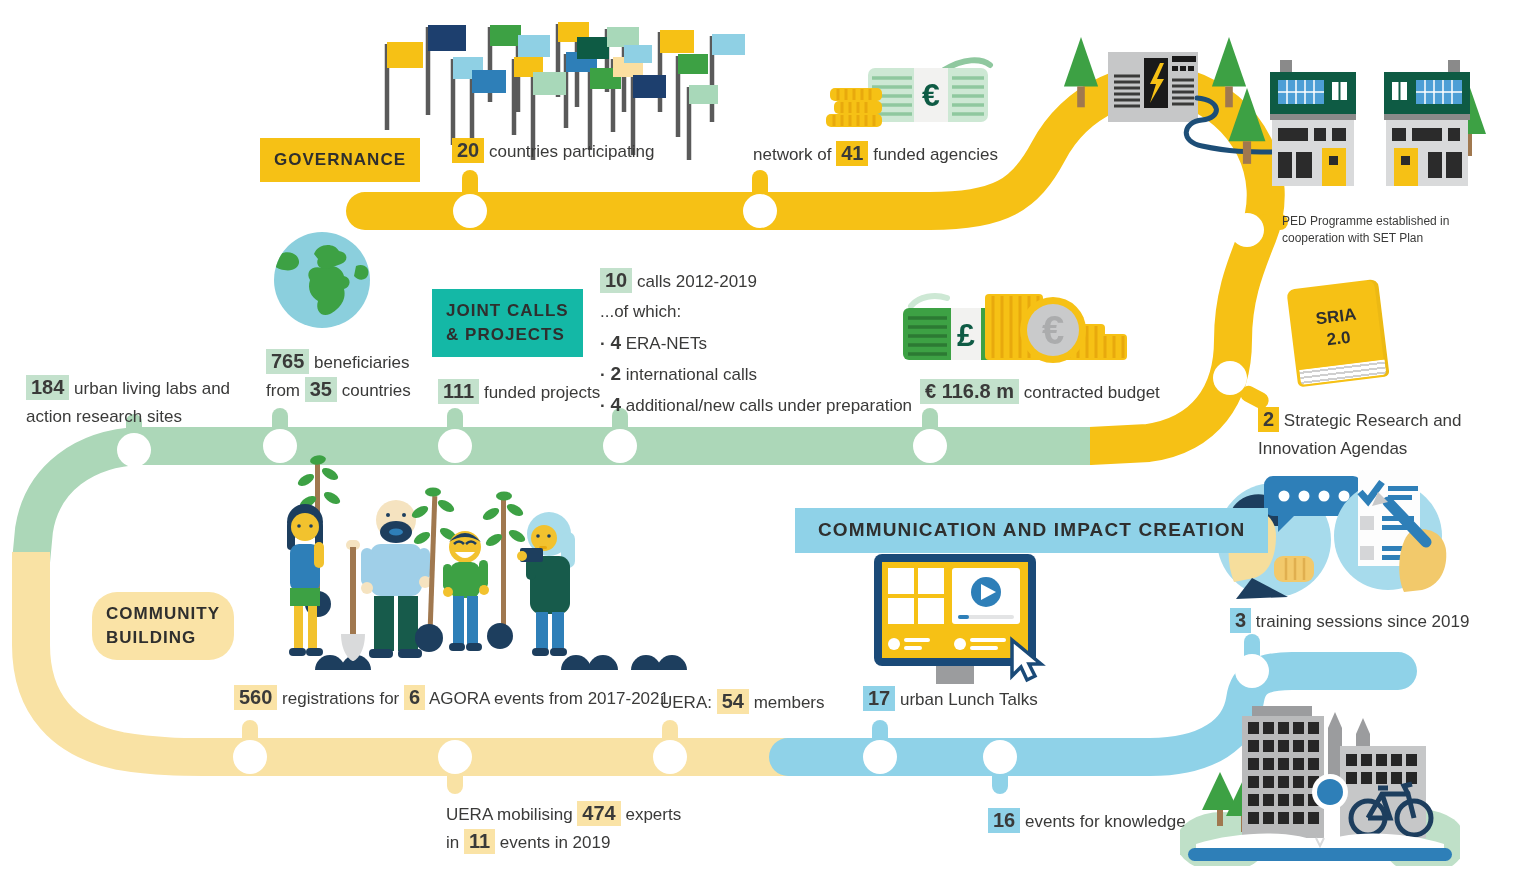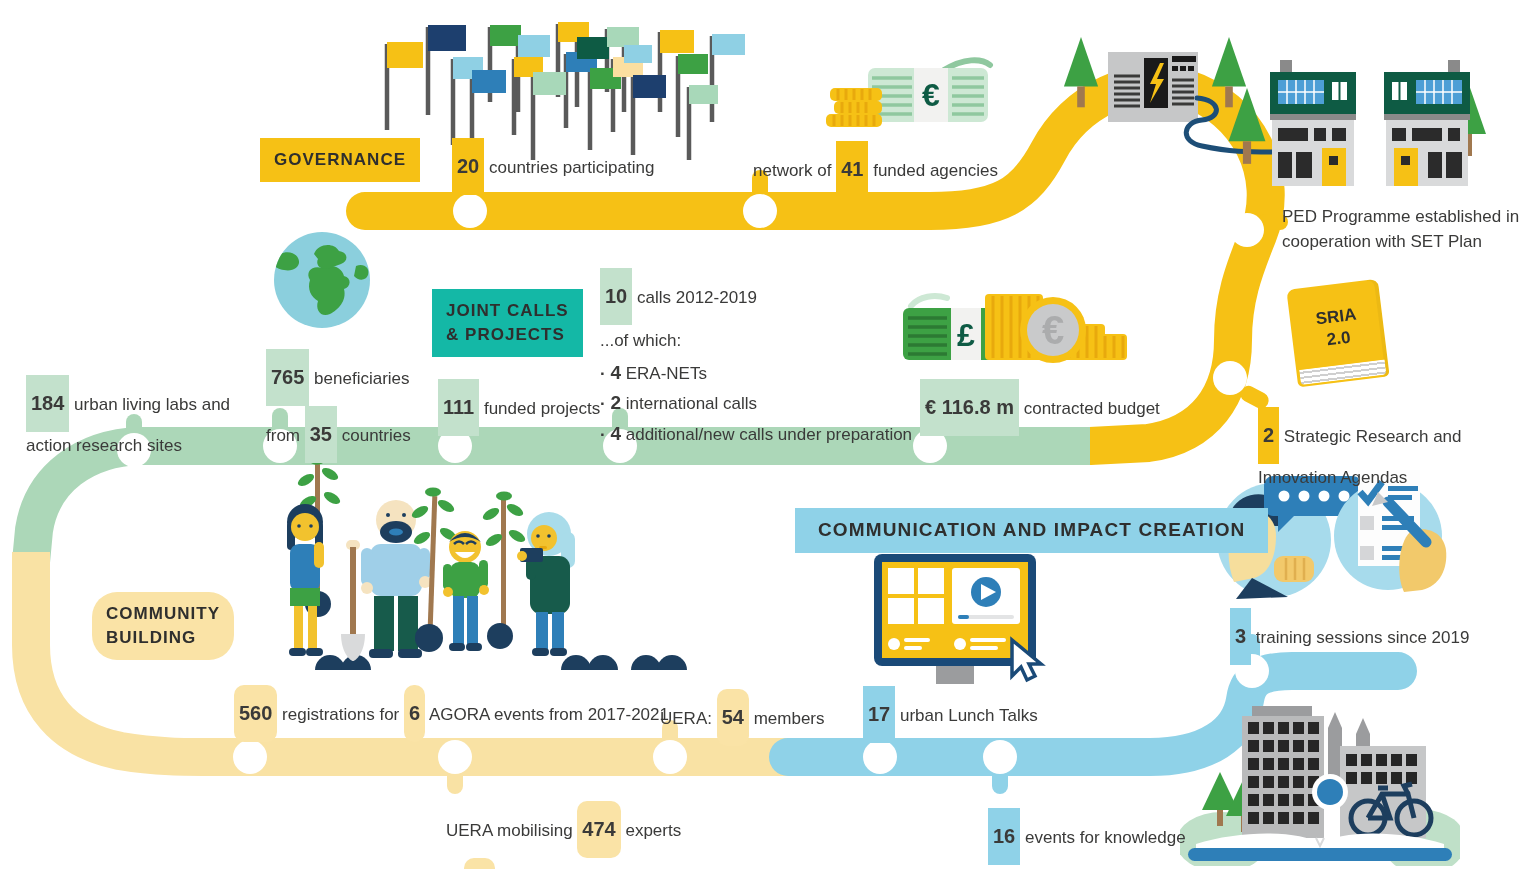--- a/index.html
+++ b/index.html
@@ -2,26 +2,26 @@
 <html><head>
 <meta charset="utf-8">
 <style>
   html,body{margin:0;padding:0;background:#fff;}
   .canvas{position:relative;width:1536px;height:869px;background:#ffffff;overflow:hidden;
           font-family:"Liberation Sans", sans-serif;color:#3A3A39;}
   svg{display:block;}
   .path-svg{position:absolute;left:0;top:0;z-index:1;}
   .illu{position:absolute;z-index:3;}
   .stat{position:absolute;z-index:6;font-size:17px;line-height:1.62;white-space:nowrap;}
-  .num{display:inline-block;font-weight:bold;font-size:20px;line-height:1.25;padding:16px 5px;}
+  .num{display:inline-block;font-weight:bold;font-size:20px;line-height:1.25;padding:0 5px;}
   .bnum{font-weight:bold;font-size:19px;}
   .dot{font-weight:bold;}
   .hl-yellow{background:#F6C115;}
   .hl-sage{background:#C3E1CC;}
-  .hl-cream{background:#FAE3A6;border-radius:10px;}
+  .hl-cream{background:#FAE3A6;}
   .hl-blue{background:#8FD2E8;}
   .label{position:absolute;z-index:6;font-weight:bold;font-size:17px;letter-spacing:.06em;
          color:#2F2F2E;padding:10px 14px;line-height:1.4;margin-top:12px;}
   .lbl-governance{background:#F6C115;}
   .lbl-joint{background:#14b8a6;}
   .lbl-community{background:#FAE3A6;border-radius:25px;}
   .lbl-comm{background:#8FD2E8;font-size:19px;padding:9px 23px;}
   .book{position:absolute;z-index:4;left:1292px;top:284px;width:92px;height:98px;
         background:#F6C115;border-radius:8px 8px 5px 5px;transform:rotate(-7deg);
         box-shadow:inset -4px 0 0 rgba(0,0,0,.04);}
@@ -597,21 +597,21 @@
     <span class="num hl-yellow">20</span>
     <span>countries participating</span>
   </div>
 
   <div class="stat" style="left:753px;top:141px">
     <span>network of</span>
     <span class="num hl-yellow">41</span>
     <span>funded agencies</span>
   </div>
 
-  <div class="stat" style="left:1282px;top:205px;font-size:17px;line-height:1.45">
+  <div class="stat" style="left:1282px;top:213px;font-size:12px;line-height:1.45">
     <div>PED Programme established in</div>
     <div>cooperation with SET Plan</div>
   </div>
 
   <div class="stat" style="left:266px;top:349px">
     <div>
       <span class="num hl-sage">765</span>
       <span>beneficiaries</span>
     </div>
     <div>

